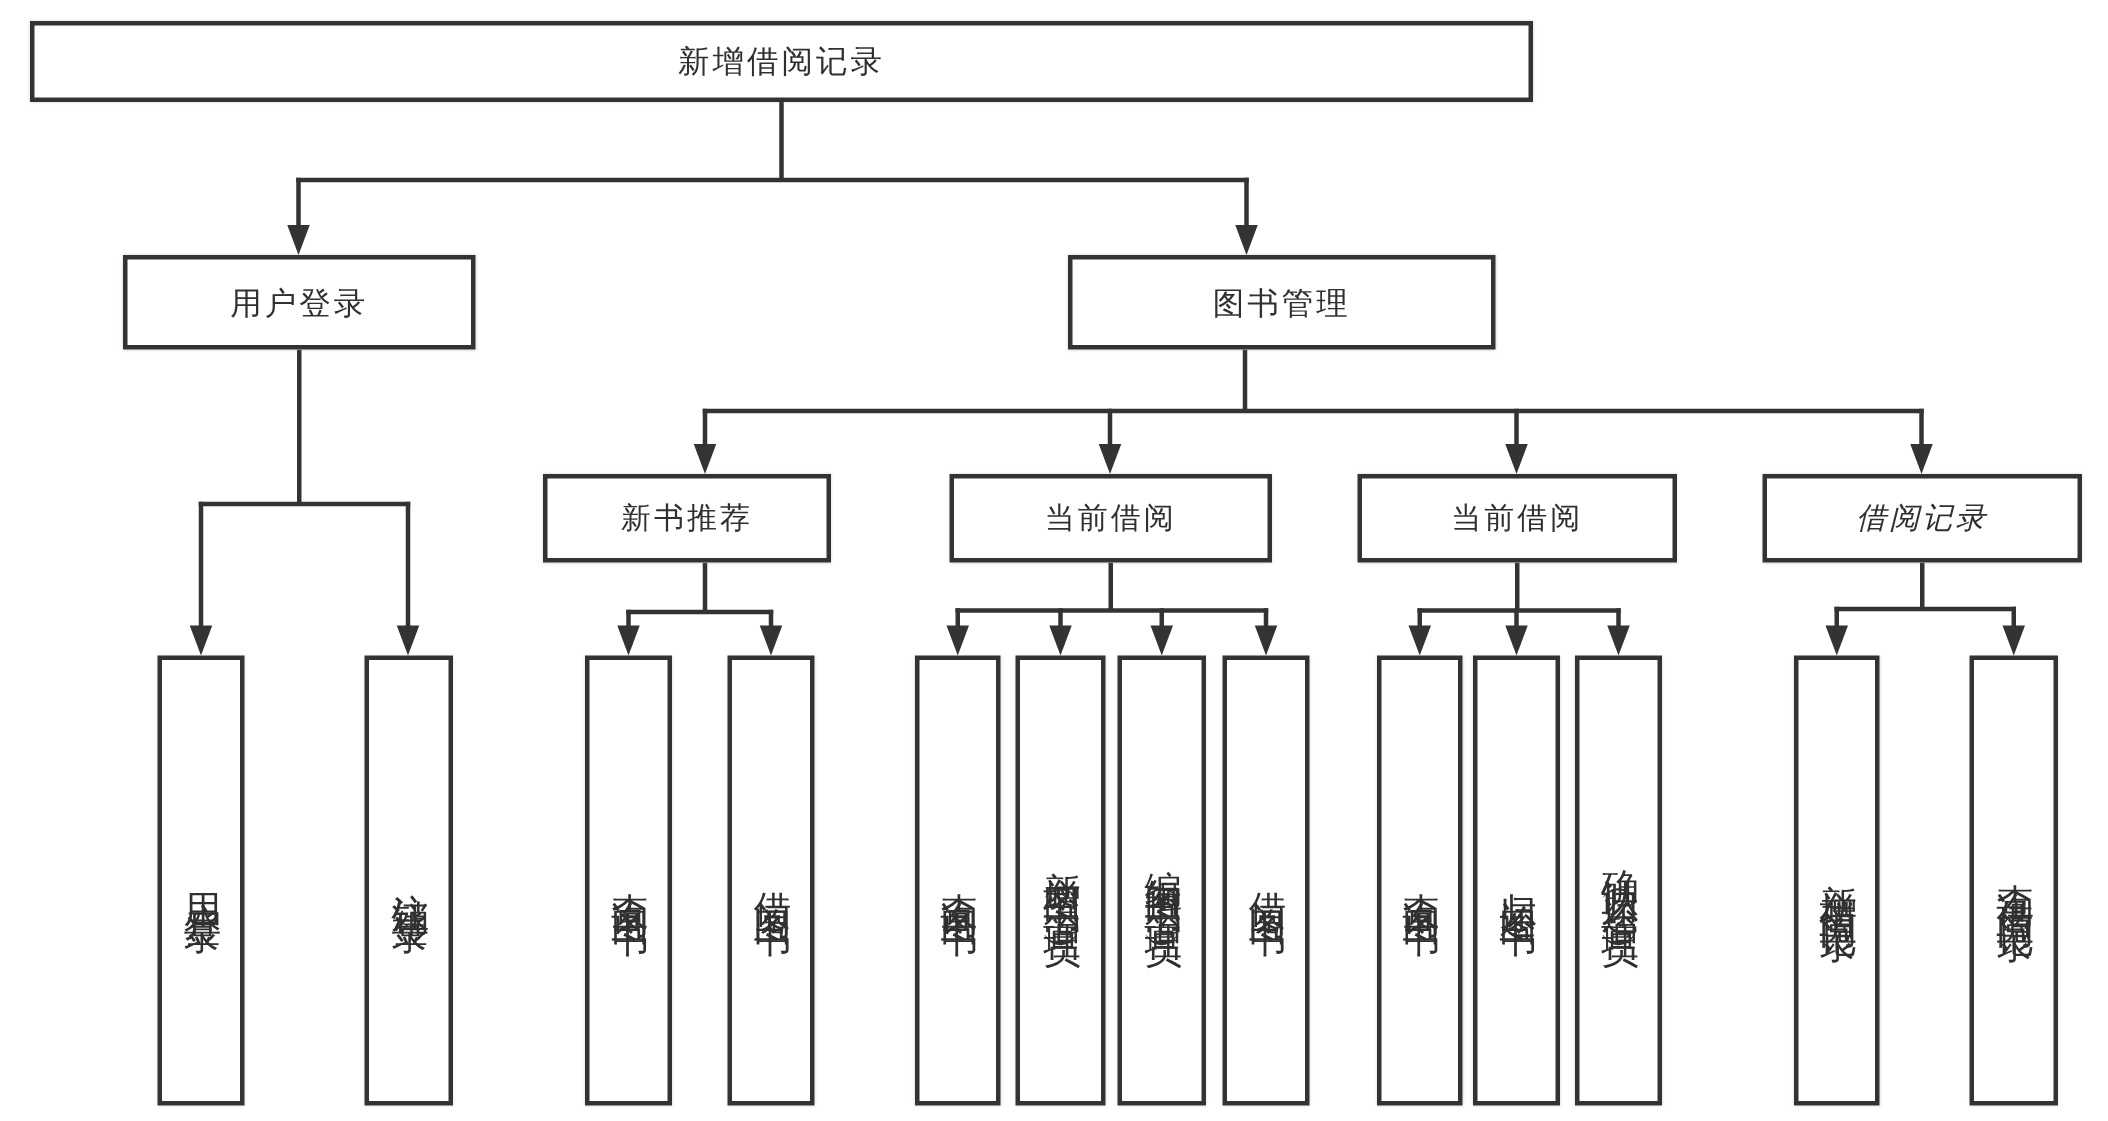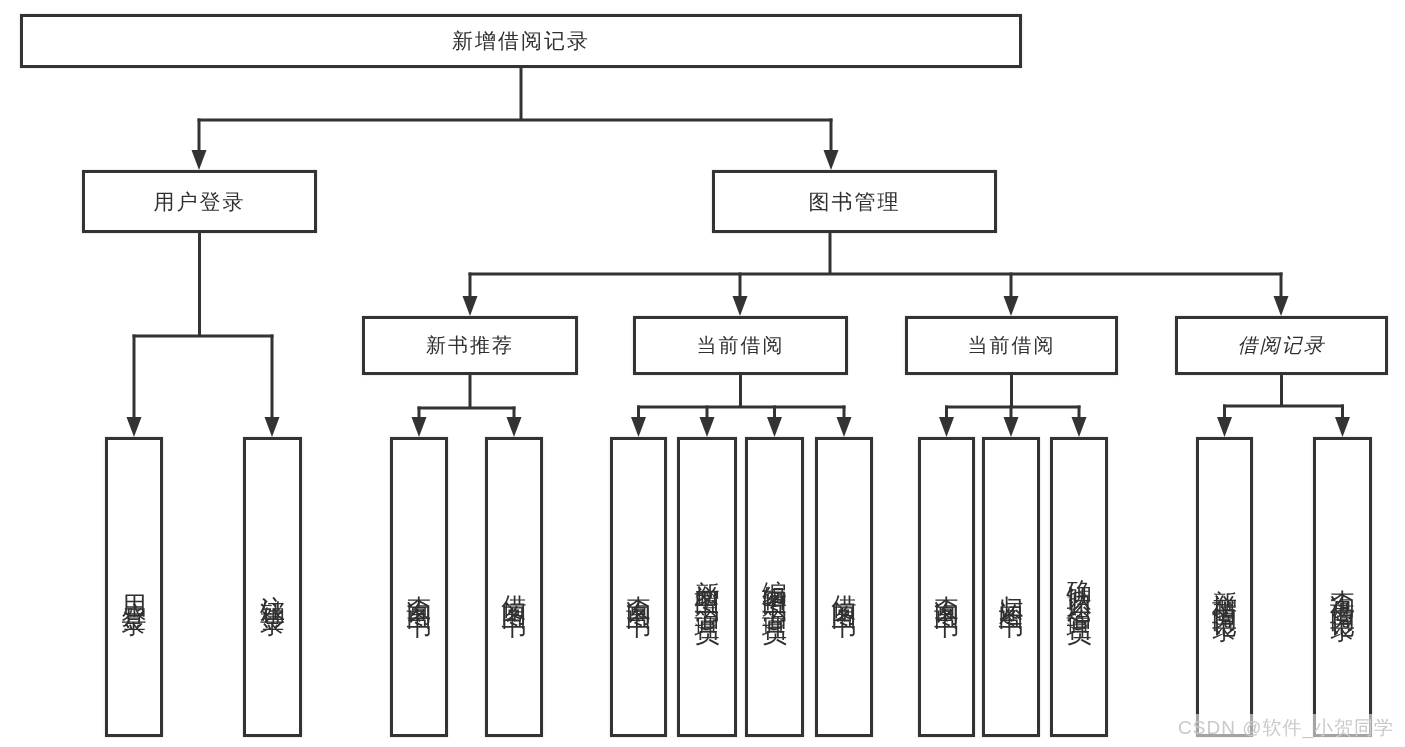--- a/index.html
+++ b/index.html
@@ -141,21 +141,21 @@
     <span class="lbl">新增借阅记录</span>
   </div>
 
   <div class="node l2" style="left:82px; top:170px; width:235px; height:63px;">
     <span class="lbl">用户登录</span>
   </div>
   <div class="node l2" style="left:712px; top:170px; width:285px; height:63px;">
     <span class="lbl">图书管理</span>
   </div>
 
-  <div class="node l3" style="left:362px; top:316px; width:216px; height:59px;">
+  <div class="node l3" style="left:362px; top:316px; width:192px; height:59px;">
     <span class="lbl">新书推荐</span>
   </div>
   <div class="node l3" style="left:633px; top:316px; width:215px; height:59px;">
     <span class="lbl">当前借阅</span>
   </div>
   <div class="node l3" style="left:905px; top:316px; width:213px; height:59px;text-align:center;">
     <span class="lbl">当前借阅</span>
   </div>
   <div class="node l3" style="left:1175px; top:316px; width:213px; height:59px;font-style:italic;">
     <span class="lbl">借阅记录</span>
@@ -198,15 +198,14 @@
     <span class="lbl">确认归还（管理员）</span>
   </div>
 
   <div class="node leaf" style="left:1196px; top:437px; width:57px; height:300px;">
     <span class="lbl">新增借阅记录</span>
   </div>
   <div class="node leaf" style="left:1313px; top:437px; width:59px; height:300px;">
     <span class="lbl">查询借阅记录</span>
   </div>
 
-  <div class="watermark">CSDN @软件_小贺同学</div>
 
 </div>
 
 </body></html>

